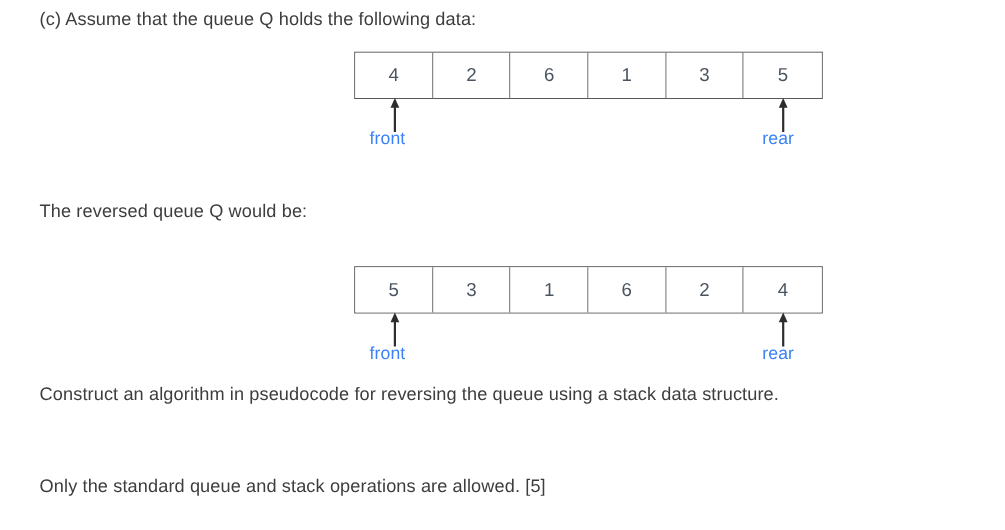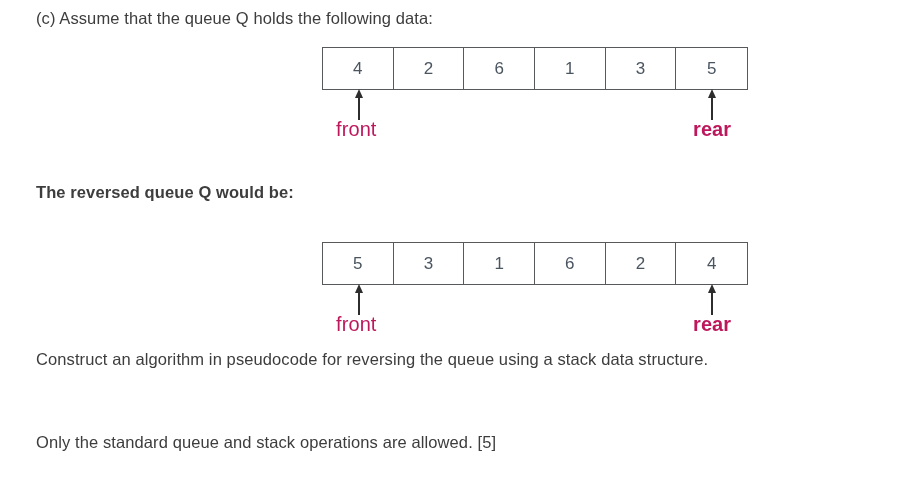--- a/index.html
+++ b/index.html
@@ -26,21 +26,21 @@
   .para {
     position: absolute;
     left: 36px;
     font-size: 16.5px;
     line-height: 22px;
     color: #3d3d3d;
     white-space: nowrap;
     letter-spacing: 0.1px;
   }
   .para-c        { top: 7px; }
-  .para-reversed { top: 181px; font-weight: bold; }
+  .para-reversed { top: 181px; }
   .para-construct{ top: 348px; }
   .para-assume   { top: 419px; }
   .para-only     { top: 431px; }
 
   
   .diagram {
     position: absolute;
     left: 322px;
   }
   .diagram-1 { top: 47px; }
@@ -86,27 +86,27 @@
     top: 1px;
     width: 0;
     height: 0;
     border-left: 4.5px solid transparent;
     border-right: 4.5px solid transparent;
     border-bottom: 9px solid #2d2d2d;
   }
   .pointer .plabel {
     position: absolute;
     top: 30px;
-    font-size: 20px;
-    color: #be185d;
+    font-size: 16px;
+    color: #3b82f6;
     white-space: nowrap;
     letter-spacing: 0.1px;
   }
   .plabel-front { left: -23px; }
-  .plabel-rear  { left: -19px; font-weight: bold; }
+  .plabel-rear  { left: -19px; }
 
   
   .ptr-front { left: 37px;  top: 41px; }
   .ptr-rear  { left: 390px; top: 41px; }
 </style>
 </head>
 <body>
 
 <div class="page">
 

